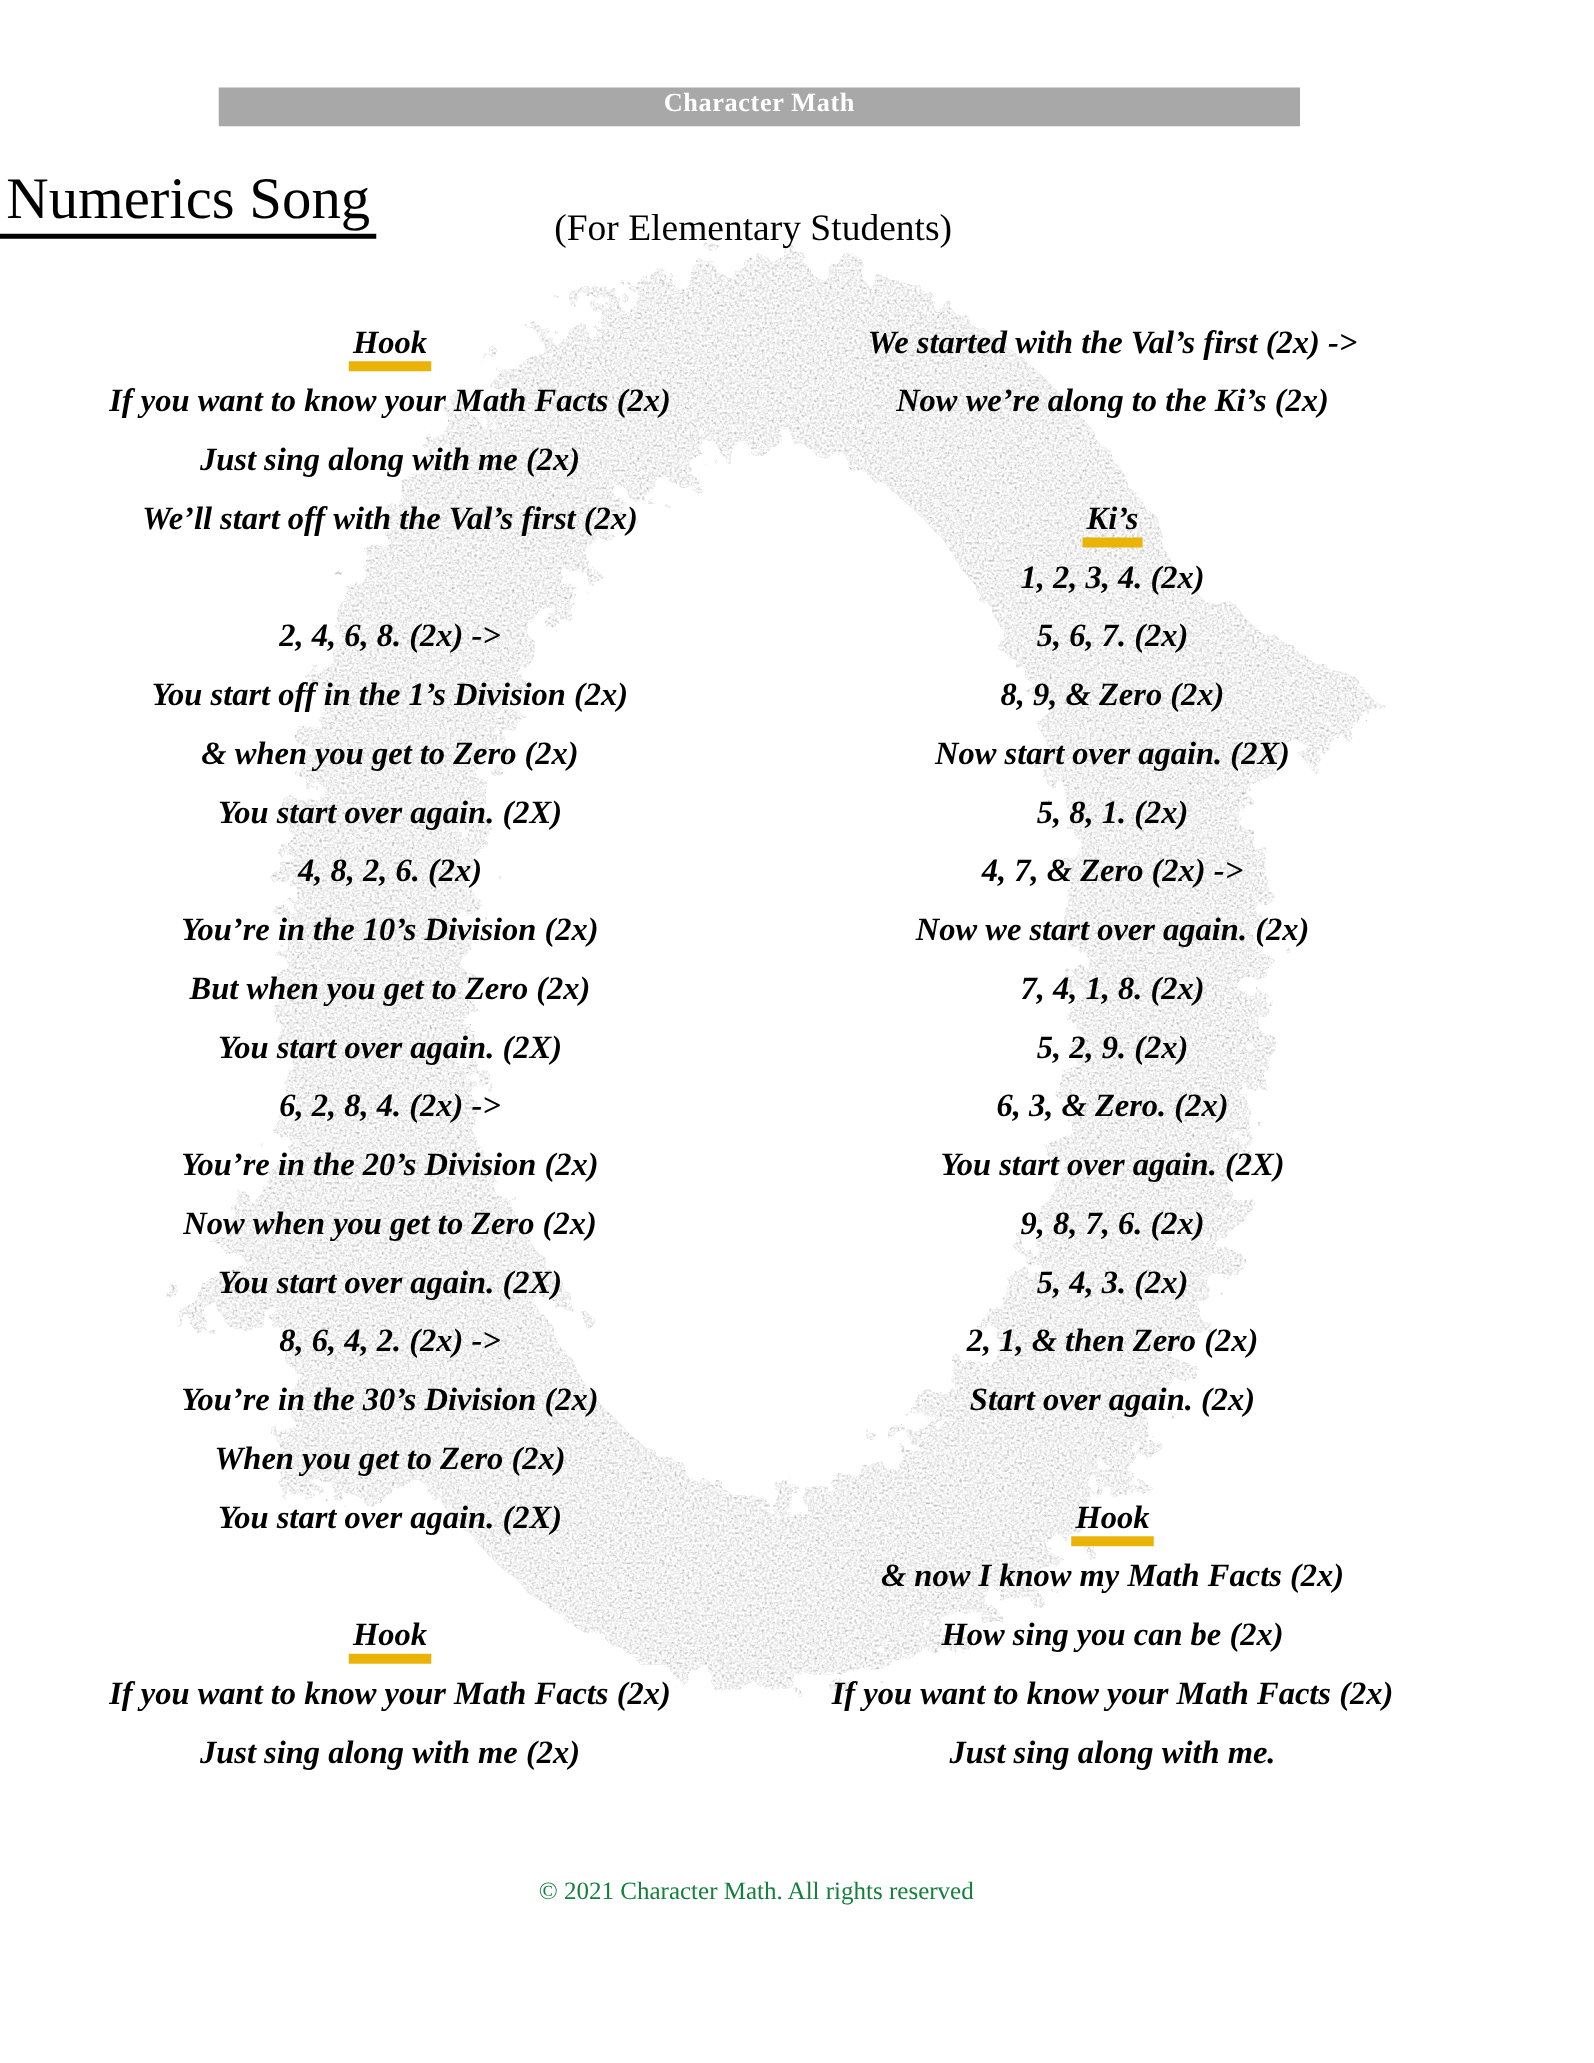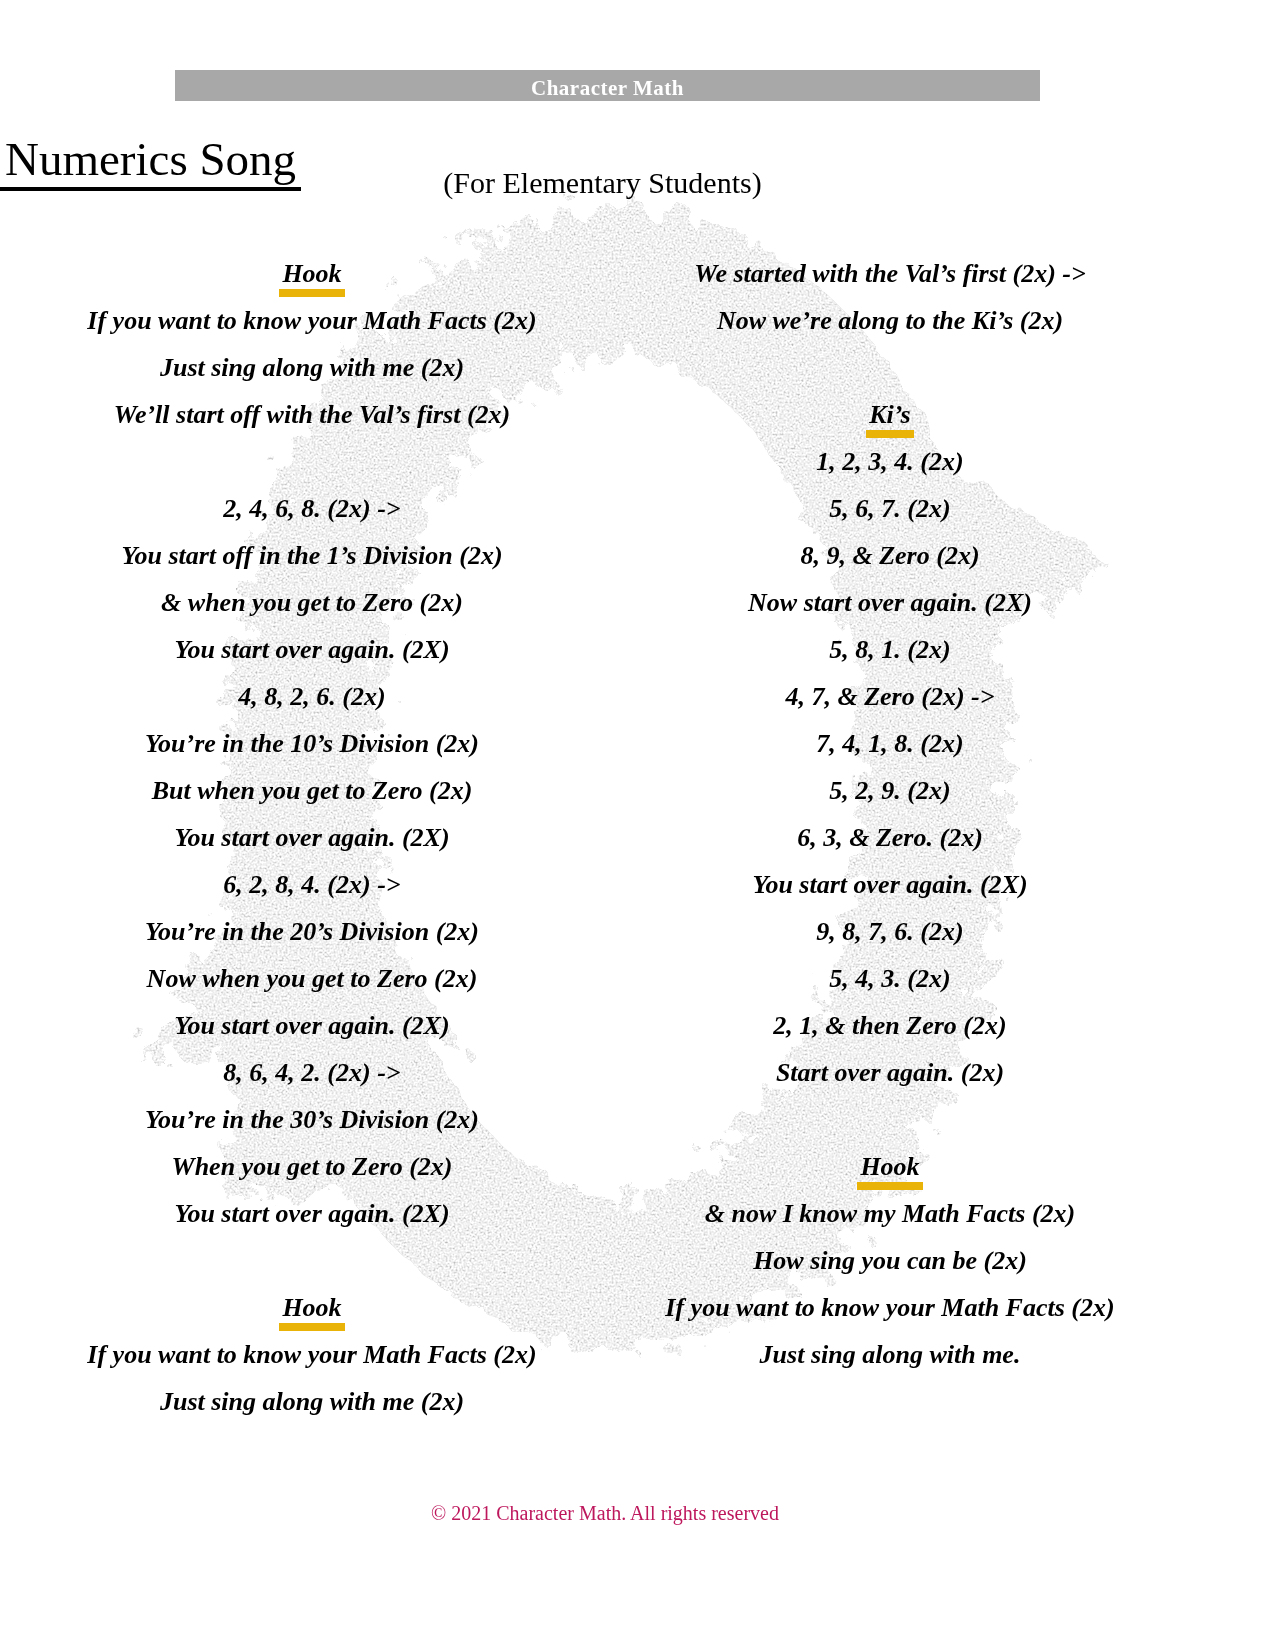--- a/index.html
+++ b/index.html
@@ -6,21 +6,21 @@
   .page{
     position:relative;width:1275px;height:1650px;overflow:hidden;
     background:#ffffff;color:#000;
     font-family:"Liberation Serif","DejaVu Serif",serif;
   }
   
   .watermark{position:absolute;left:0;top:0;width:1275px;height:1650px;z-index:0;}
   
   .banner{
     position:absolute;left:175px;top:70px;width:865px;height:31px;
-    background:#a8a8a8;z-index:2;display:flex;align-items:flex-end;justify-content:center;
+    background:#a8a8a8;z-index:2;display:flex;align-items:flex-start;justify-content:center;
   }
   .banner-text{color:#ffffff;font-weight:bold;font-size:21px;letter-spacing:.5px;}
   .title-wrap{position:absolute;left:0;top:102px;width:1205px;z-index:2;margin-top:31px;}
   .title{
     display:inline-block;font-size:47px;line-height:1.12;
     border-bottom:4px solid #000;padding:0 5px 1px;
   }
   .subtitle{
     position:absolute;left:0;top:166px;width:1205px;text-align:center;
     font-size:30px;z-index:2;
@@ -32,21 +32,21 @@
   }
   .col-left{left:62px;}
   .col-right{left:640px;}
   .section + .section{margin-top:47px;}
   .hrow{height:47px;line-height:47px;white-space:nowrap;}
   .heading{display:inline-block;line-height:1.02;border-bottom:8px solid #eab308;padding:0 3px 1px;}
   .line{height:47px;line-height:47px;white-space:nowrap;}
   
   .footer{
     position:absolute;left:0;top:1502px;width:1210px;text-align:center;
-    font-size:20px;color:#be185d;z-index:2;font-style:normal;
+    font-size:20px;color:#15803d;z-index:2;font-style:normal;
   }
 </style>
 </head>
 <body>
 
 <div class="page">
 
   <svg class="watermark" viewBox="0 0 1275 1650" xmlns="http://www.w3.org/2000/svg" aria-hidden="true">
     <defs>
       <filter id="grain" x="-20%" y="-20%" width="140%" height="140%">
@@ -115,20 +115,21 @@
       <div class="line">Now we’re along to the Ki’s (2x)</div>
     </div>
     <div class="section">
       <div class="hrow"><span class="heading">Ki’s</span></div>
       <div class="line">1, 2, 3, 4. (2x)</div>
       <div class="line">5, 6, 7. (2x)</div>
       <div class="line">8, 9, &amp; Zero (2x)</div>
       <div class="line">Now start over again. (2X)</div>
       <div class="line">5, 8, 1. (2x)</div>
       <div class="line">4, 7, &amp; Zero (2x) -&gt;</div>
+      <div class="line">Now we start over again. (2x)</div>
       <div class="line">7, 4, 1, 8. (2x)</div>
       <div class="line">5, 2, 9. (2x)</div>
       <div class="line">6, 3, &amp; Zero. (2x)</div>
       <div class="line">You start over again. (2X)</div>
       <div class="line">9, 8, 7, 6. (2x)</div>
       <div class="line">5, 4, 3. (2x)</div>
       <div class="line">2, 1, &amp; then Zero (2x)</div>
       <div class="line">Start over again. (2x)</div>
     </div>
     <div class="section">

